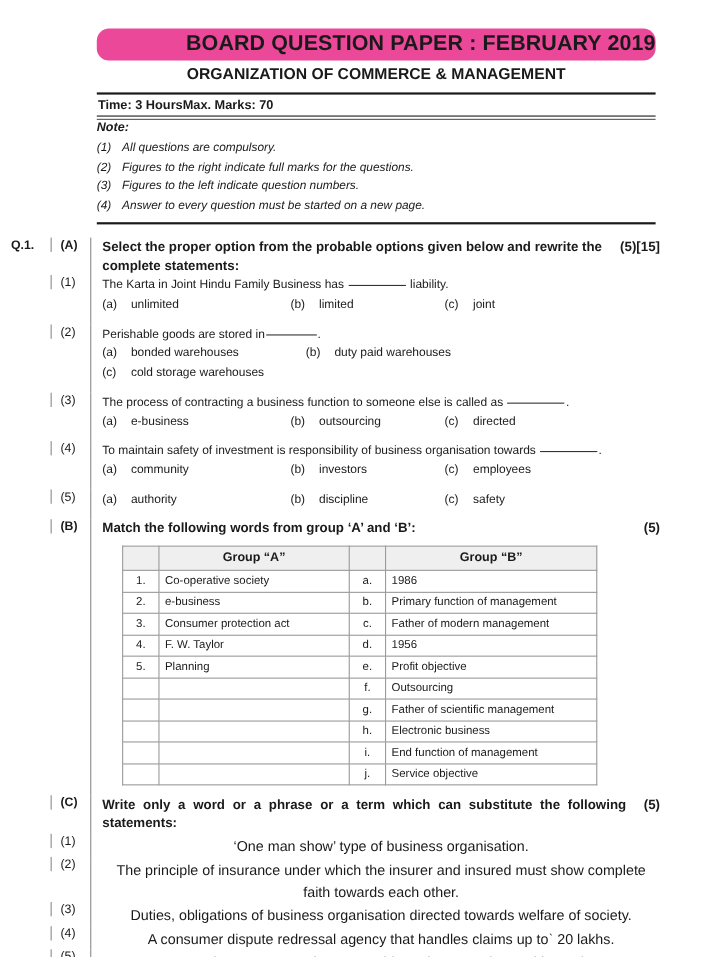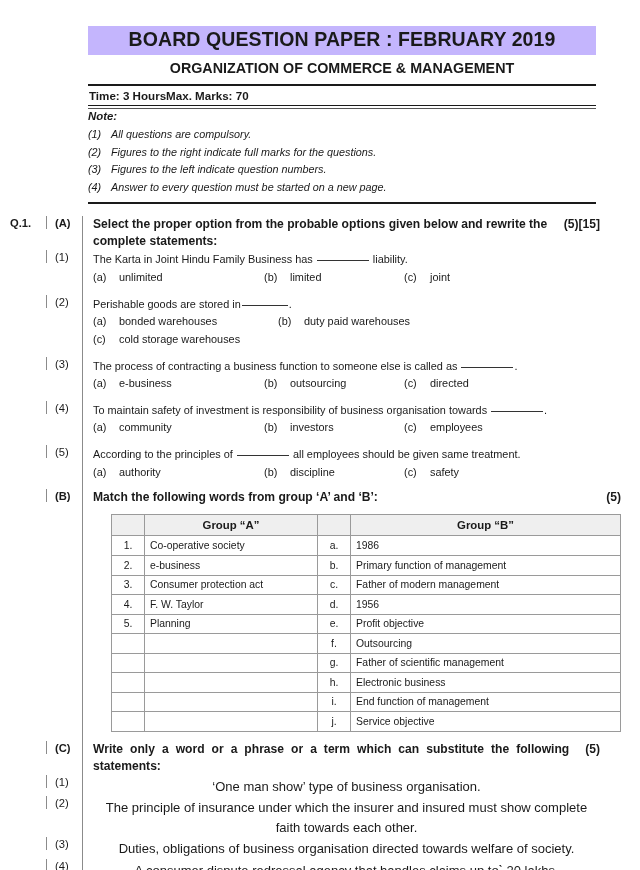--- a/index.html
+++ b/index.html
@@ -24,26 +24,27 @@
   
   .header-block {
     position: absolute;
     left: 88px;
     top: 26px;
     width: 508px;
   }
   .paper-title {
     font-size: 19.5px;
     font-weight: bold;
-    text-align: center;
+    text-align: right;
     letter-spacing: 0.1px;
-    background: #c4b5fd;
+    background: #ec4899;
     line-height: 1.33;
     padding: 1px 0 2px 0;
     white-space: nowrap;
+    border-radius: 11px;
   }
   .paper-subtitle {
     font-size: 14.3px;
     font-weight: bold;
     text-align: center;
     margin-top: 4px;
     line-height: 1.3;
     white-space: nowrap;
   }
   .rule-double-top {
@@ -186,21 +187,21 @@
   .opt-wide-a { width: 185px; flex: 0 0 185px; }
 
   .gap { height: 9px; }
 
   
   .match-wrap {
     padding: 7px 0 0 18px;
   }
   table.match {
     border-collapse: collapse;
-    width: 510px;
+    width: 432px;
     table-layout: fixed;
   }
   table.match td, table.match th {
     border: 1px solid #9a9a9a;
     font-size: 10.4px;
     padding: 2.5px 5px;
     line-height: 1.3;
     height: 13px;
     vertical-align: middle;
   }
@@ -379,25 +380,20 @@
           </div>
         </div>
         <div class="gap"></div>
       </div>
     </div>
 
     <div class="qrow">
       <div class="col-qno"></div>
       <div class="col-sec">(5)</div>
       <div class="col-body">
-        <div class="stem">
-          <span>According to the principles of</span>
-          <span class="blank"></span>
-          <span>all employees should be given same treatment.</span>
-        </div>
         <div class="opts">
           <div class="opt opt-a">
             <span class="opt-key">(a)</span>
             <span>authority</span>
           </div>
           <div class="opt opt-b">
             <span class="opt-key">(b)</span>
             <span>discipline</span>
           </div>
           <div class="opt opt-c">

